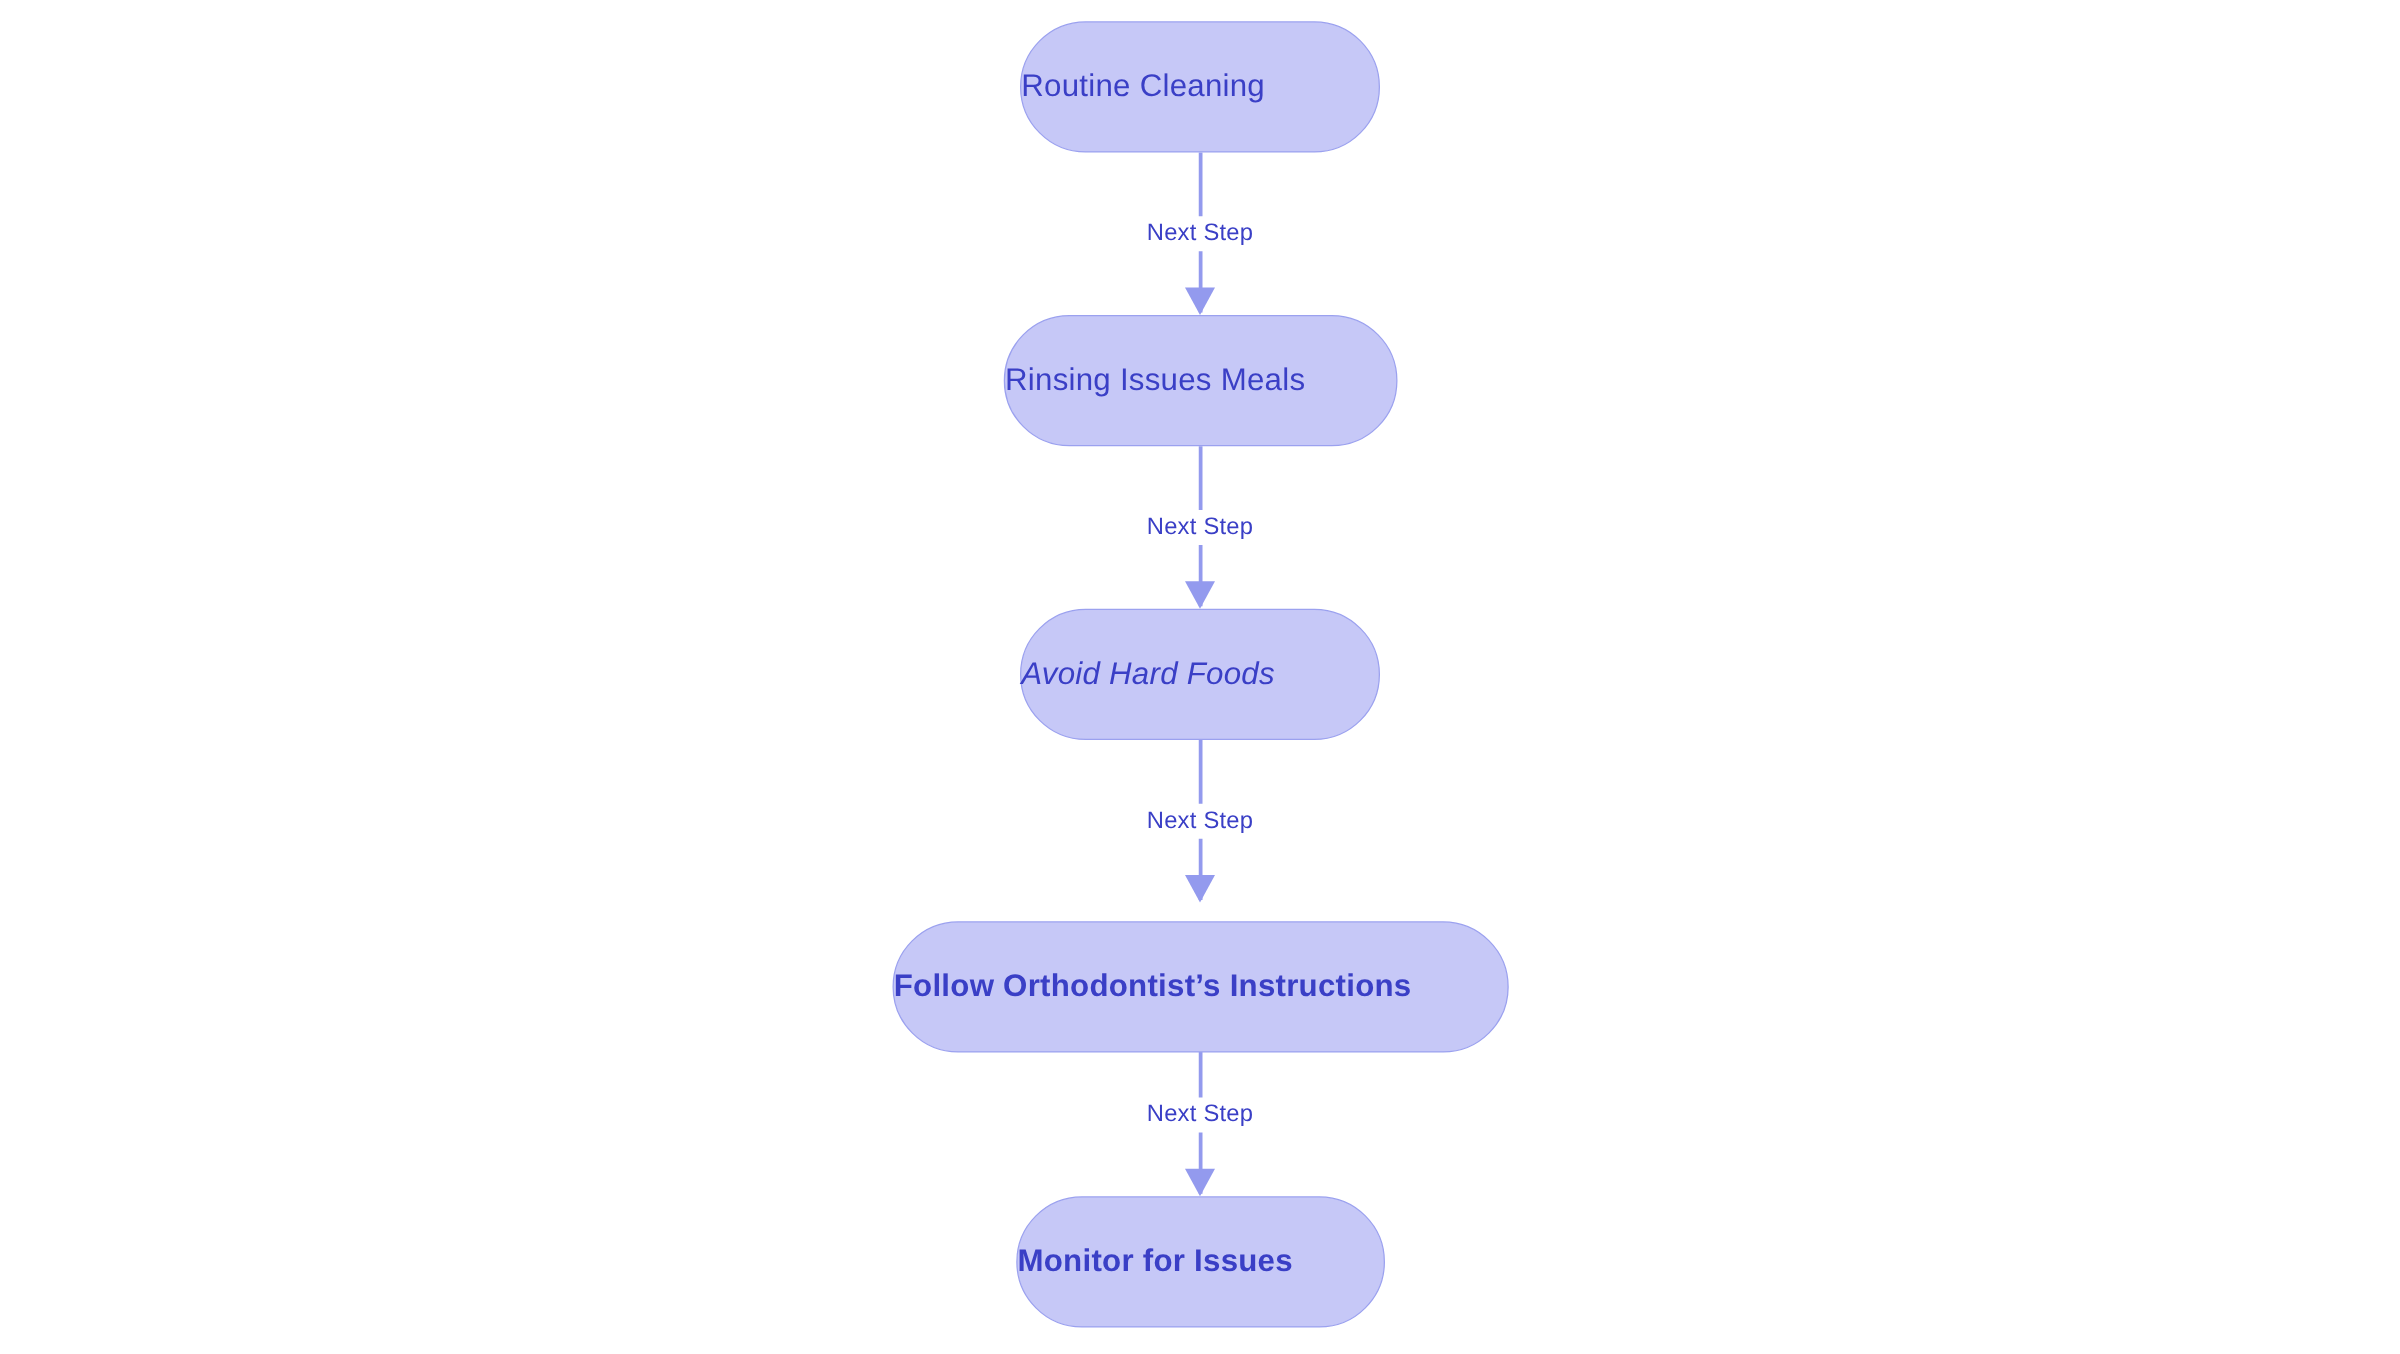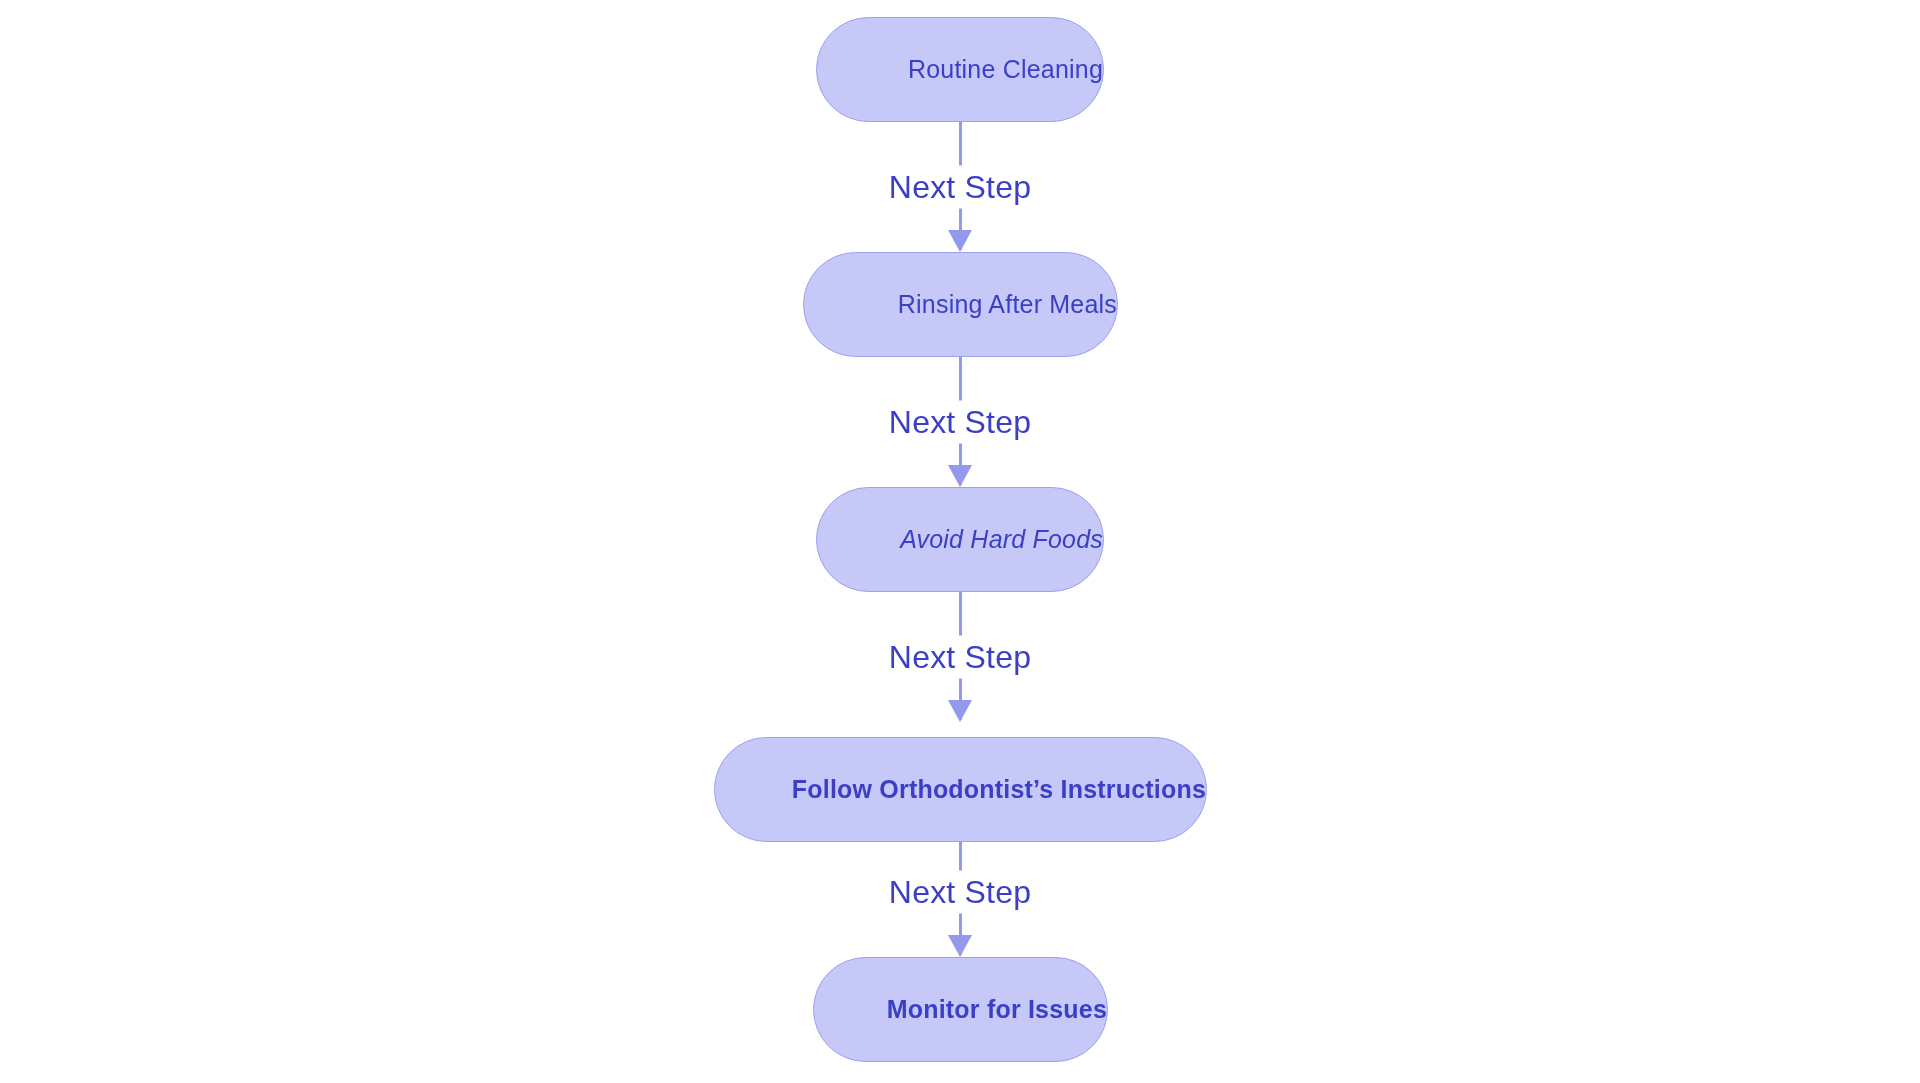--- a/index.html
+++ b/index.html
@@ -18,21 +18,21 @@
   .node {
     position: absolute;
     left: 50%;
     height: 105px;
     box-sizing: border-box;
     border-radius: 52.5px;
     background: var(--node-fill, #c6c8f7);
     border: 1.6px solid var(--node-border, #9ba1ef);
     display: flex;
     align-items: center;
-    justify-content: flex-end;
+    justify-content: flex-start;
   }
   .node-label {
     color: var(--node-text, #3a3fc6);
     font-size: 25px;
     letter-spacing: 0.2px;
     white-space: nowrap;
   }
   .n1 { top: 17px;  width: 288px; margin-left: -144px; }
   .n2 { top: 252px; width: 315px; margin-left: -157px; }
   .n3 { top: 487px; width: 288px; margin-left: -144px; font-style: italic; }
@@ -67,21 +67,21 @@
     border-top: 22px solid var(--edge-line, #939aee);
   }
   .edge-label {
     position: absolute;
     top: 50%;
     left: 0;
     transform: translate(-50%, -50%);
     background: var(--bg, #ffffff);
     padding: 3px 9px;
     color: var(--edge-label-text, #3a3fc6);
-    font-size: 32px;
+    font-size: 19px;
     letter-spacing: 0.2px;
     white-space: nowrap;
   }
 </style>
 </head>
 <body>
 
 <div class="canvas">
 
   <div class="edge e1">
@@ -106,21 +106,21 @@
     <div class="edge-line"></div>
     <div class="edge-arrow"></div>
     <div class="edge-label">Next Step</div>
   </div>
 
   <div class="node n1">
     <span class="node-label">Routine Cleaning</span>
   </div>
 
   <div class="node n2">
-    <span class="node-label">Rinsing After Meals</span>
+    <span class="node-label">Rinsing Issues Meals</span>
   </div>
 
   <div class="node n3">
     <span class="node-label">Avoid Hard Foods</span>
   </div>
 
   <div class="node n4">
     <span class="node-label">Follow Orthodontist’s Instructions</span>
   </div>
 

